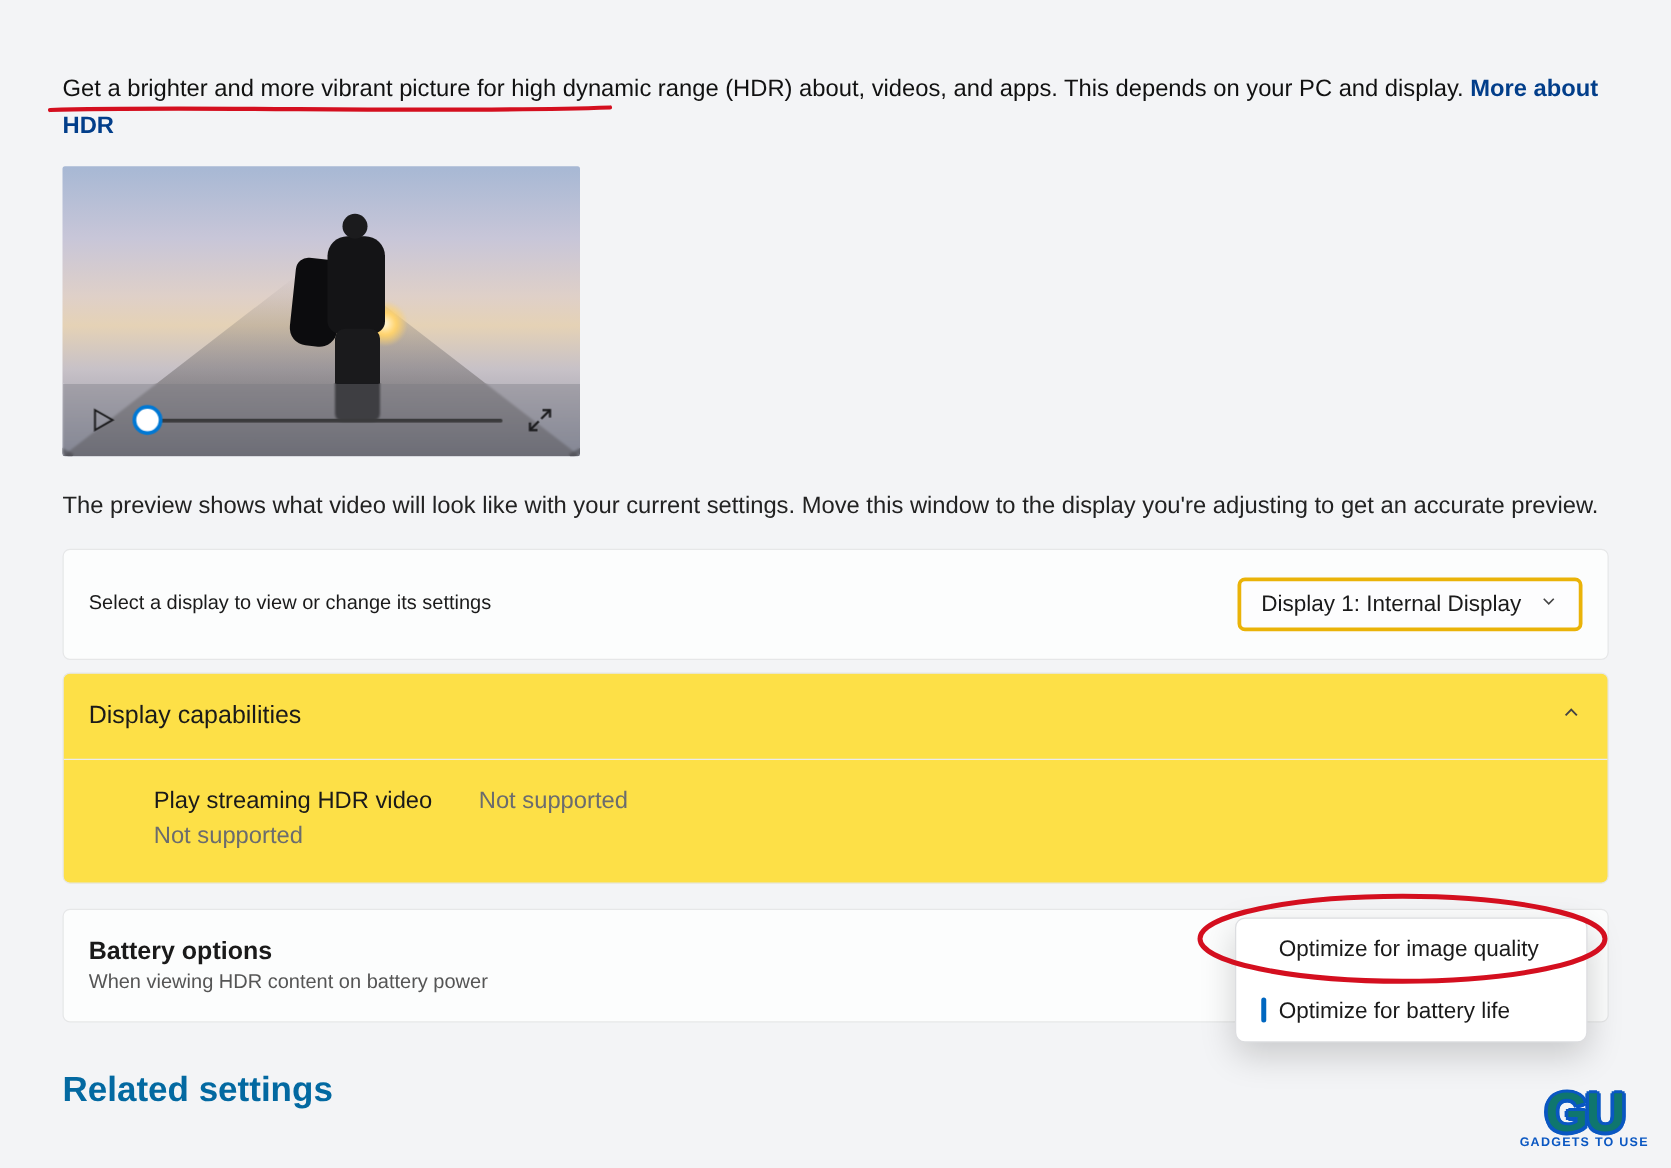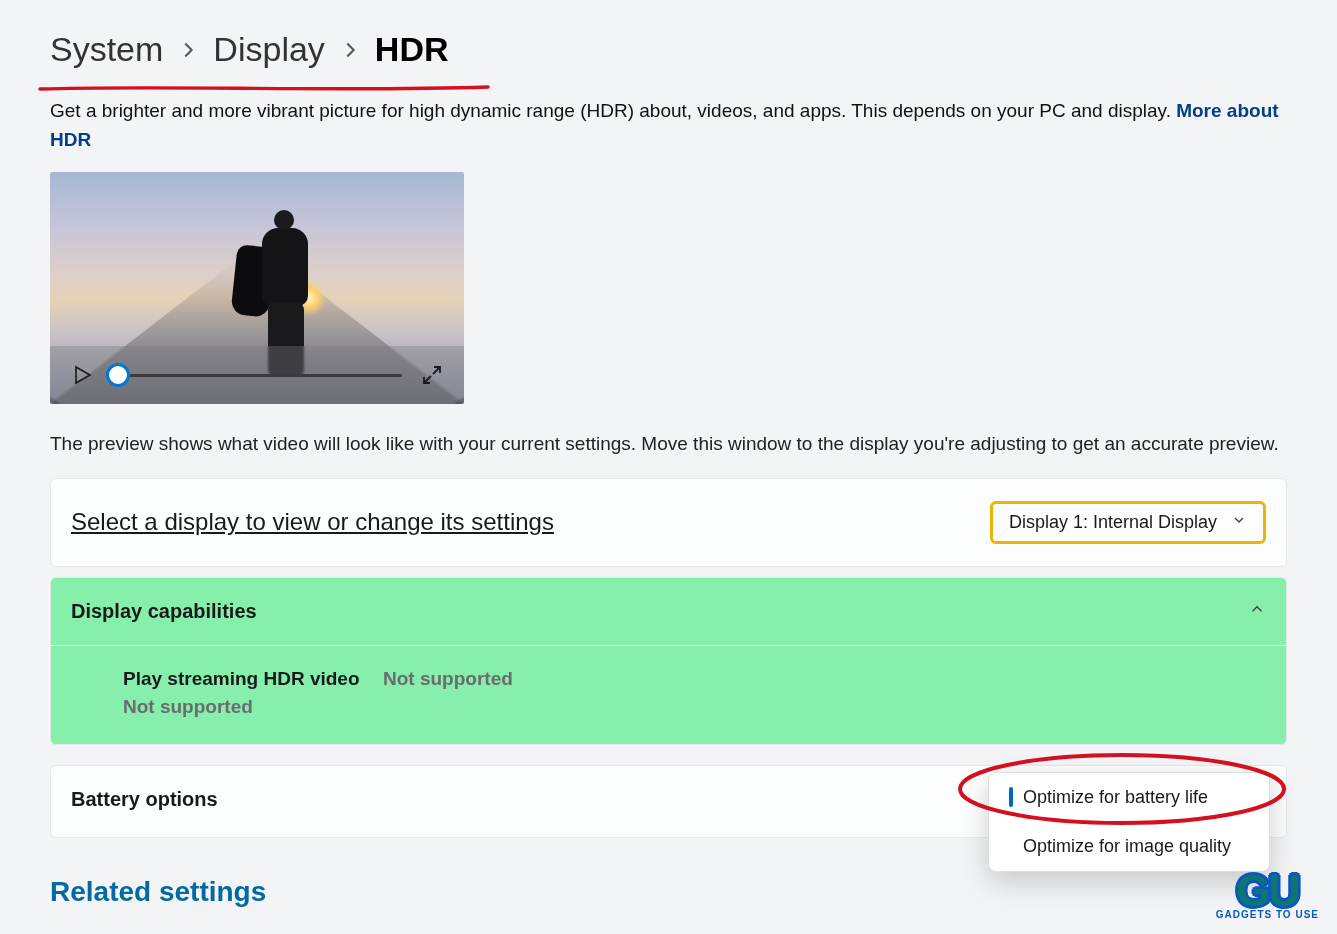--- a/index.html
+++ b/index.html
@@ -116,37 +116,36 @@
     font-size: 19px; color:#222; margin-top:26px; line-height:1.45; max-width:1235px;
   }
   .card {
     background:#fcfdfd;
     border:1px solid #e6e7e8;
     border-radius:6px;
     margin-top:20px;
     padding: 22px 20px;
     display:flex; align-items:center; justify-content:space-between;
   }
-  .card .title { font-size:24px;text-decoration:underline; }
+  .card .title { font-size:16px; }
   .select-box {
     display:flex; align-items:center; gap:14px;
     border:3px solid #eab308; border-radius:6px;
     background:#fdfdfe;
     padding:8px 16px;
     font-size:18px;
     min-width:270px;
     justify-content:space-between;
   }
   .select-box .chev svg{ width:16px; height:16px; }
   .expander {
-    background:#86efac;
+    background:#fde047;
     border:1px solid #e6e7e8;
     border-radius:6px;
     margin-top:10px;
-    font-weight:bold;
   }
   .expander .head{
     display:flex; justify-content:space-between; align-items:center;
     padding:22px 20px;
     font-size:20px;
   }
   .expander .head .chev svg{ width:18px; height:18px; }
   .expander .body{
     border-top:1px solid #ebeced;
     padding:16px 20px 20px 72px;
@@ -205,35 +204,20 @@
   .watermark .tag{
     font-size:10px; font-weight:800; letter-spacing:1px;
     color:#0a57c2; margin-top:0;
   }
 </style>
 </head>
 <body>
 
 <div class="page">
 
-  <div class="breadcrumb">
-    <span class="crumb">System</span>
-    <span class="chev">
-      <svg viewBox="0 0 24 24" width="22" height="22" fill="none" stroke="#555" stroke-width="2.2">
-          <polyline points="9 5 16 12 9 19"></polyline>
-        </svg>
-    </span>
-    <span class="crumb">Display</span>
-    <span class="chev">
-      <svg viewBox="0 0 24 24" width="22" height="22" fill="none" stroke="#555" stroke-width="2.2">
-          <polyline points="9 5 16 12 9 19"></polyline>
-        </svg>
-    </span>
-    <span class="crumb current">HDR</span>
-  </div>
 
   <div class="underline-annot">
     <svg viewBox="0 0 452 10" preserveAspectRatio="none">
       <path d="M2 6 C 120 2, 300 9, 450 4" stroke="#d40f1f" stroke-width="3.4" fill="none" stroke-linecap="round"></path>
     </svg>
   </div>
 
   <p class="desc">
     <span>Get a brighter and more vibrant picture for high dynamic range (HDR) about, videos, and apps. This depends on your PC and display. </span>
     <a href="#">More about HDR</a>
@@ -300,30 +284,31 @@
       </div>
       <div class="row">
         <span class="v">Not supported</span>
       </div>
     </div>
   </div>
 
   <div class="card battery">
     <div class="left">
       <div class="t">Battery options</div>
+      <div class="s">When viewing HDR content on battery power</div>
     </div>
 
     <div class="dropdown">
+      <div class="opt">
+        <span class="ind"></span>
+        <span>Optimize for image quality</span>
+      </div>
       <div class="opt selected">
         <span class="ind"></span>
         <span>Optimize for battery life</span>
-      </div>
-      <div class="opt">
-        <span class="ind"></span>
-        <span>Optimize for image quality</span>
       </div>
     </div>
 
     <svg class="circle-annot" viewBox="0 0 340 82">
       <ellipse cx="170" cy="41" rx="162" ry="34" fill="none" stroke="#d40f1f" stroke-width="4"></ellipse>
     </svg>
   </div>
 
   <div class="related">Related settings</div>
 

